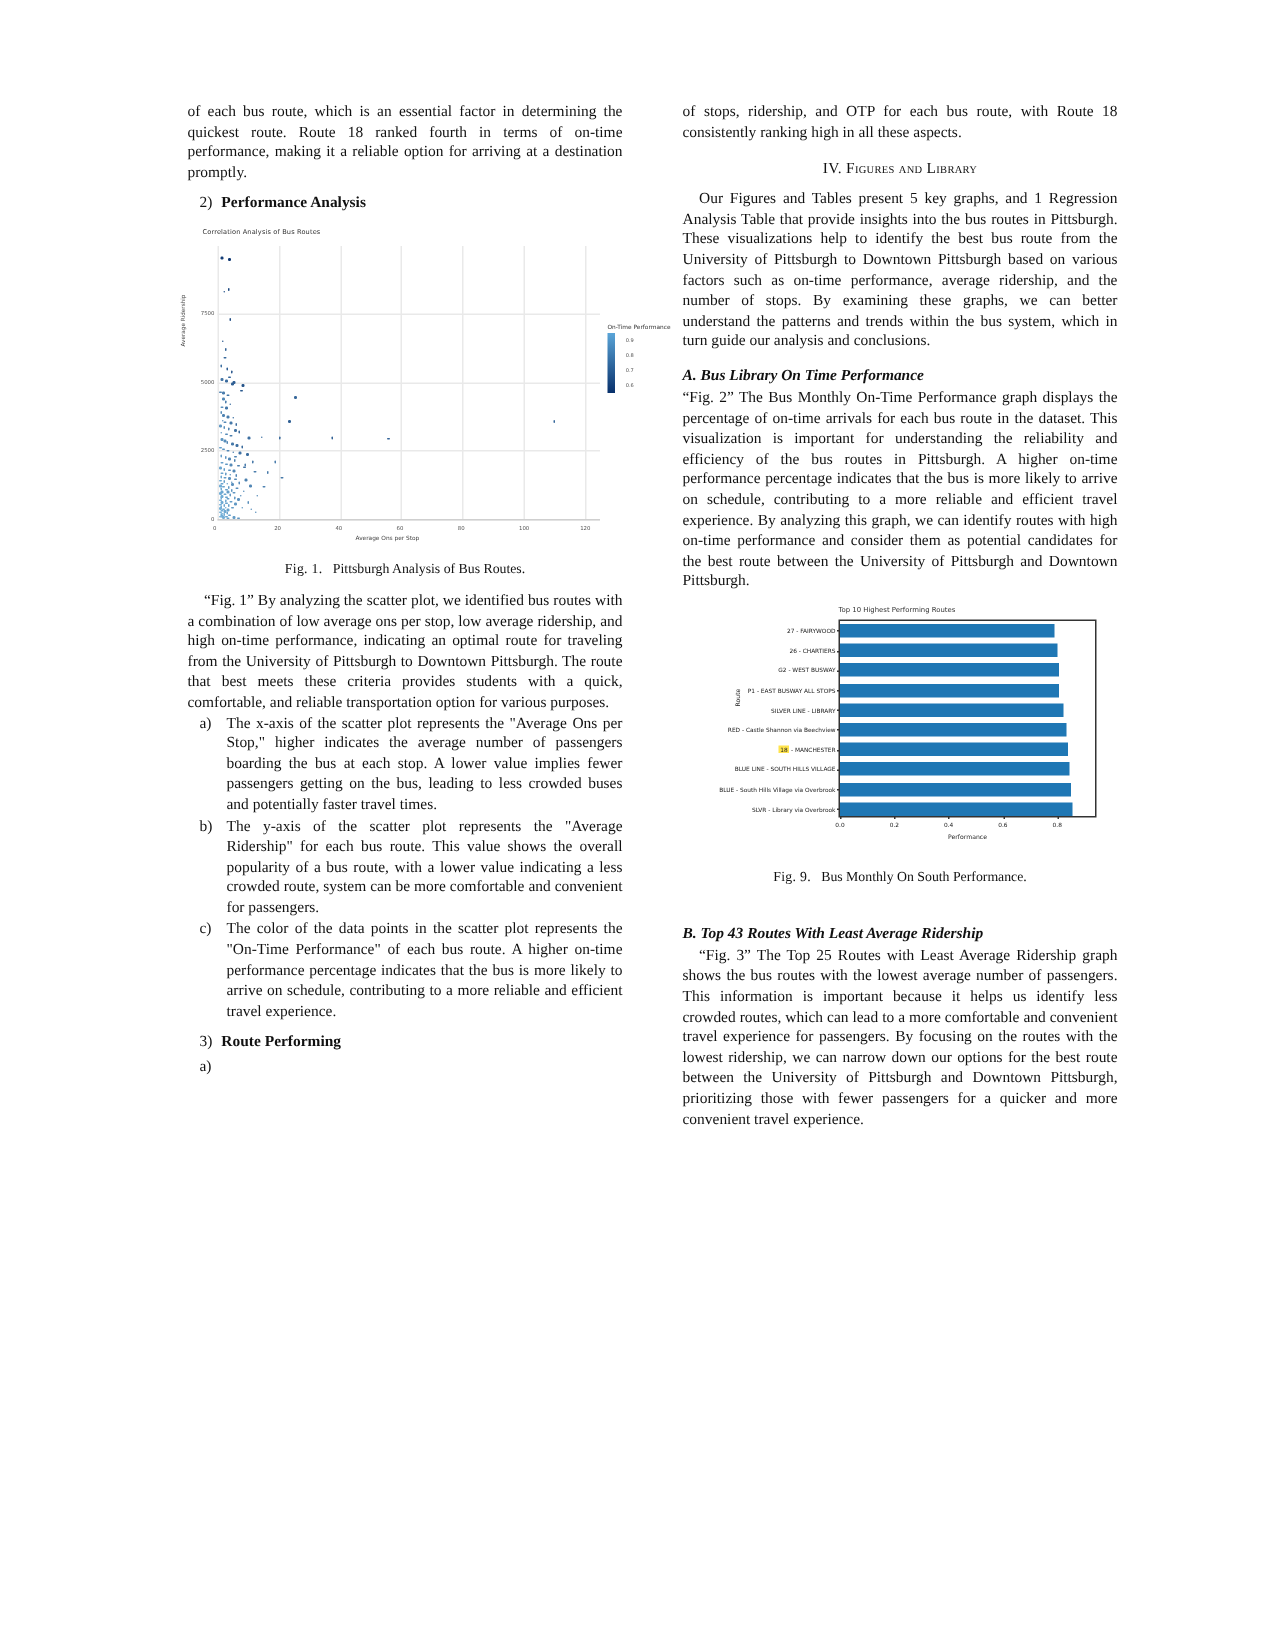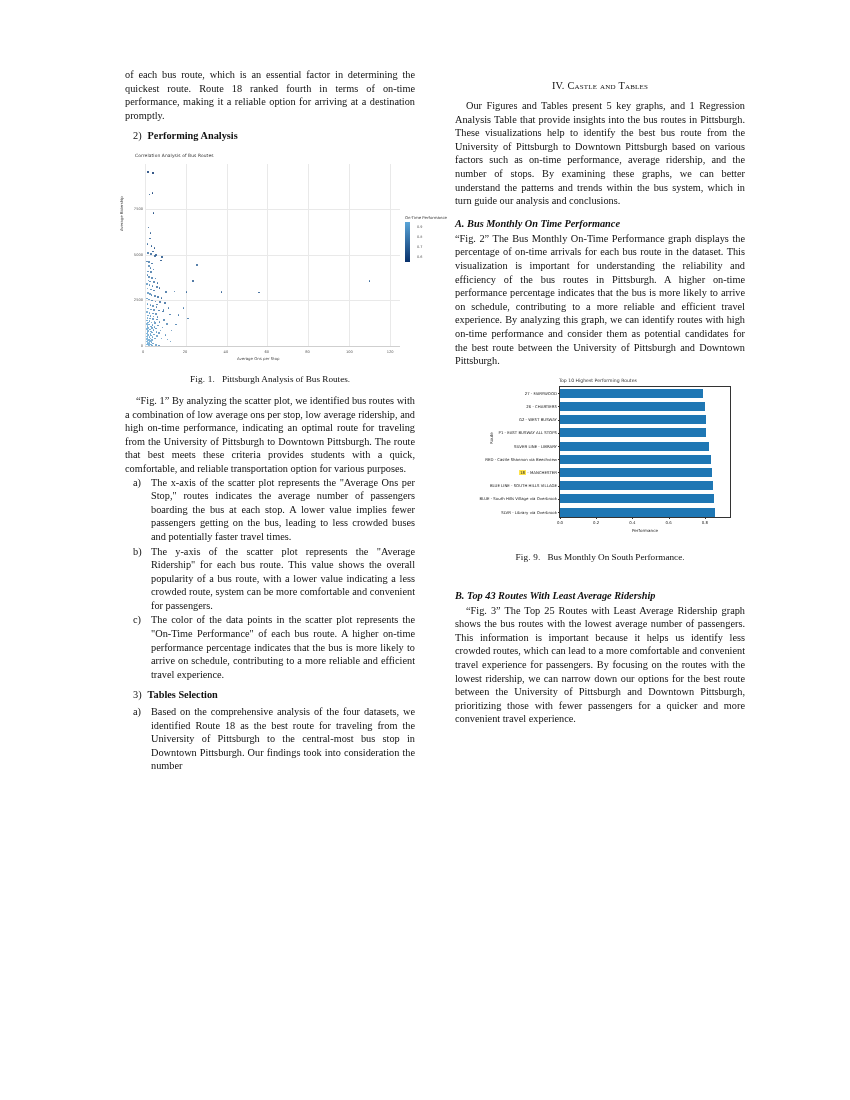--- a/index.html
+++ b/index.html
@@ -212,21 +212,21 @@
 
 <div class="page">
   <div class="columns">
 
     <div class="col">
 
       <p class="body">of each bus route, which is an essential factor in determining the quickest route. Route 18 ranked fourth in terms of on-time performance, making it a reliable option for arriving at a destination promptly.</p>
 
       <div class="sec-num-head">
         <span class="num">2)</span>
-        <span>Performing Analysis</span>
+        <span>Performance Analysis</span>
       </div>
 
       <div class="figure">
         <div class="scatter-wrap">
           <div class="scatter-title">Correlation Analysis of Bus Routes</div>
           <div class="scatter-plot" id="scatterPlot">
               <div class="gl v" style="left: 0px;"></div>
               <div class="xtick" style="left: -3px; top: 186px;">0</div>
               <div class="gl v" style="left: 40.8px;"></div>
               <div class="xtick" style="left: 37.8px; top: 186px;">20</div>
@@ -416,45 +416,46 @@
         </div>
         <div class="fig-caption">
           <span class="lbl">Fig. 1.</span>
           &nbsp;&nbsp;<span>Pittsburgh Analysis of Bus Routes.</span>
         </div>
       </div>
 
       <p class="body indent" style="margin-top:10px;">“Fig. 1” By analyzing the scatter plot, we identified bus routes with a combination of low average ons per stop, low average ridership, and high on-time performance, indicating an optimal route for traveling from the University of Pittsburgh to Downtown Pittsburgh. The route that best meets these criteria provides students with a quick, comfortable, and reliable transportation option for various purposes.</p>
 
       <ol class="alpha" id="leftList">
-          <li><span class="mk">a)</span><span>The x-axis of the scatter plot represents the "Average Ons per Stop," routes indicates the average number of passengers boarding the bus at each stop. A lower value implies fewer passengers getting on the bus, leading to less crowded buses and potentially faster travel times.</span></li>
+          <li><span class="mk">a)</span><span>The x-axis of the scatter plot represents the "Average Ons per Stop," higher indicates the average number of passengers boarding the bus at each stop. A lower value implies fewer passengers getting on the bus, leading to less crowded buses and potentially faster travel times.</span></li>
           <li><span class="mk">b)</span><span>The y-axis of the scatter plot represents the "Average Ridership" for each bus route. This value shows the overall popularity of a bus route, with a lower value indicating a less crowded route, system can be more comfortable and convenient for passengers.</span></li>
           <li><span class="mk">c)</span><span>The color of the data points in the scatter plot represents the "On-Time Performance" of each bus route. A higher on-time performance percentage indicates that the bus is more likely to arrive on schedule, contributing to a more reliable and efficient travel experience.</span></li>
         </ol>
 
       <div class="sec-num-head">
         <span class="num">3)</span>
-        <span>Tables Selection</span>
+        <span>Route Performing</span>
       </div>
 
       <ol class="alpha" id="leftList2">
-          <li><span class="mk">a)</span><span>Based on the comprehensive analysis of the four datasets, we identified Route 18 as the best route for traveling from the University of Pittsburgh to the central-most bus stop in Downtown Pittsburgh. Our findings took into consideration the number</span></li>
+          <li><span class="mk">a)</span></li>
         </ol>
     </div>
 
     <div class="col">
 
-
-      <div class="roman-head">IV.  Castle and Tables</div>
+      <p class="body">of stops, ridership, and OTP for each bus route, with Route 18 consistently ranking high in all these aspects.</p>
+
+      <div class="roman-head">IV.  Figures and Library</div>
 
       <p class="body indent">Our Figures and Tables present 5 key graphs, and 1 Regression Analysis Table that provide insights into the bus routes in Pittsburgh. These visualizations help to identify the best bus route from the University of Pittsburgh to Downtown Pittsburgh based on various factors such as on-time performance, average ridership, and the number of stops. By examining these graphs, we can better understand the patterns and trends within the bus system, which in turn guide our analysis and conclusions.</p>
 
       <div class="sub-head">
         <span>A.</span>
-        <span>Bus Monthly On Time Performance</span>
+        <span>Bus Library On Time Performance</span>
       </div>
 
       <p class="body">“Fig. 2” The Bus Monthly On-Time Performance graph displays the percentage of on-time arrivals for each bus route in the dataset. This visualization is important for understanding the reliability and efficiency of the bus routes in Pittsburgh. A higher on-time performance percentage indicates that the bus is more likely to arrive on schedule, contributing to a more reliable and efficient travel experience. By analyzing this graph, we can identify routes with high on-time performance and consider them as potential candidates for the best route between the University of Pittsburgh and Downtown Pittsburgh.</p>
 
       <div class="figure">
         <div class="bar-wrap">
           <div class="bar-title">Top 10 Highest Performing Routes</div>
           <div class="bar-ylabel-axis">Route</div>
           <div class="bar-frame" id="barFrame">
               <div class="bar-row" style="top: 2.1px; width: 143.394px; background: rgb(31, 119, 180);"></div>

